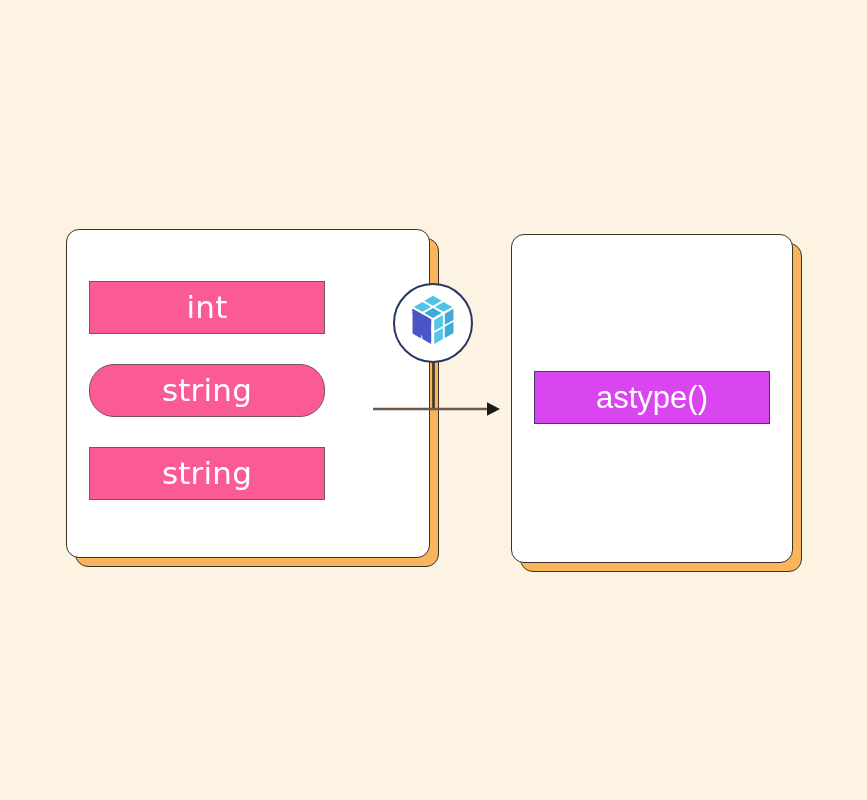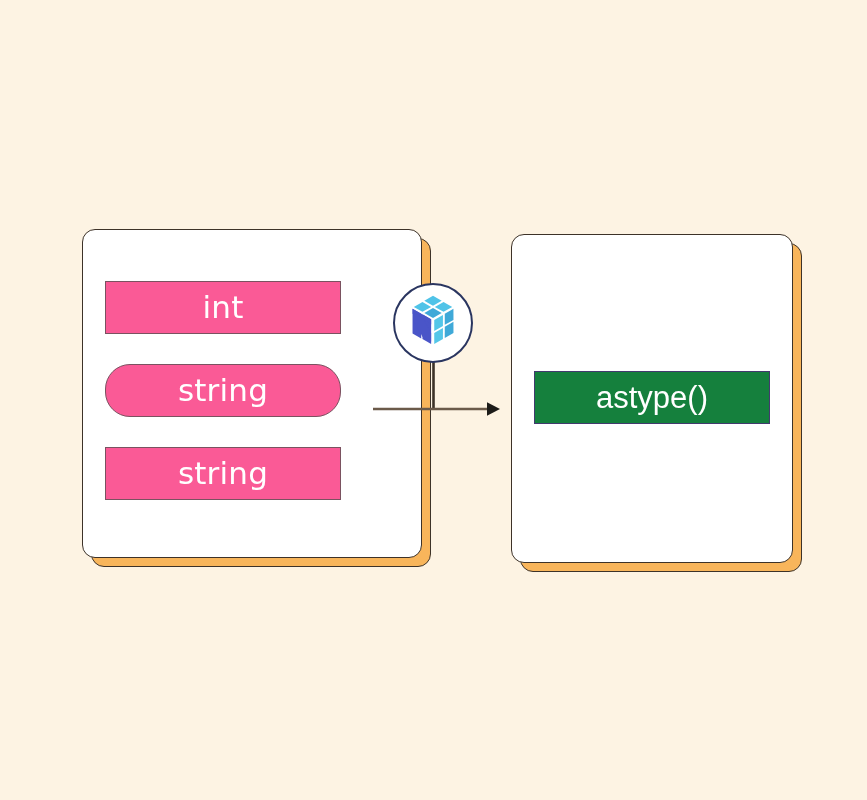--- a/index.html
+++ b/index.html
@@ -44,24 +44,25 @@
     width: 100%;
     height: 100%;
     background: #ffffff;
     border: 1.6px solid #3d3228;
     border-radius: 13px;
     box-sizing: border-box;
   }
 
   
   #left-card-group {
-    left: 82px;
+    left: 66px;
     top: 229px;
     width: 340px;
     height: 329px;
+    padding-left: 24px;
   }
   
   #right-card-group {
     left: 511px;
     top: 234px;
     width: 282px;
     height: 329px;
   }
 
   
@@ -94,21 +95,21 @@
   .type-box.pos1 { top: 135px; border-radius: 25px; }
   .type-box.pos2 { top: 218px; }
 
   
   .method-box {
     position: absolute;
     left: 23px;
     top: 137px;
     width: 236px;
     height: 53px;
-    background: #15803d;
+    background: #d946ef;
     border: 1.4px solid #423a6e;
     box-sizing: border-box;
     display: flex;
     align-items: center;
     justify-content: center;
     color: #ffffff;
     font-size: 31px;
     font-weight: 400;
     line-height: 1;
     font-family: "Liberation Sans", sans-serif;

